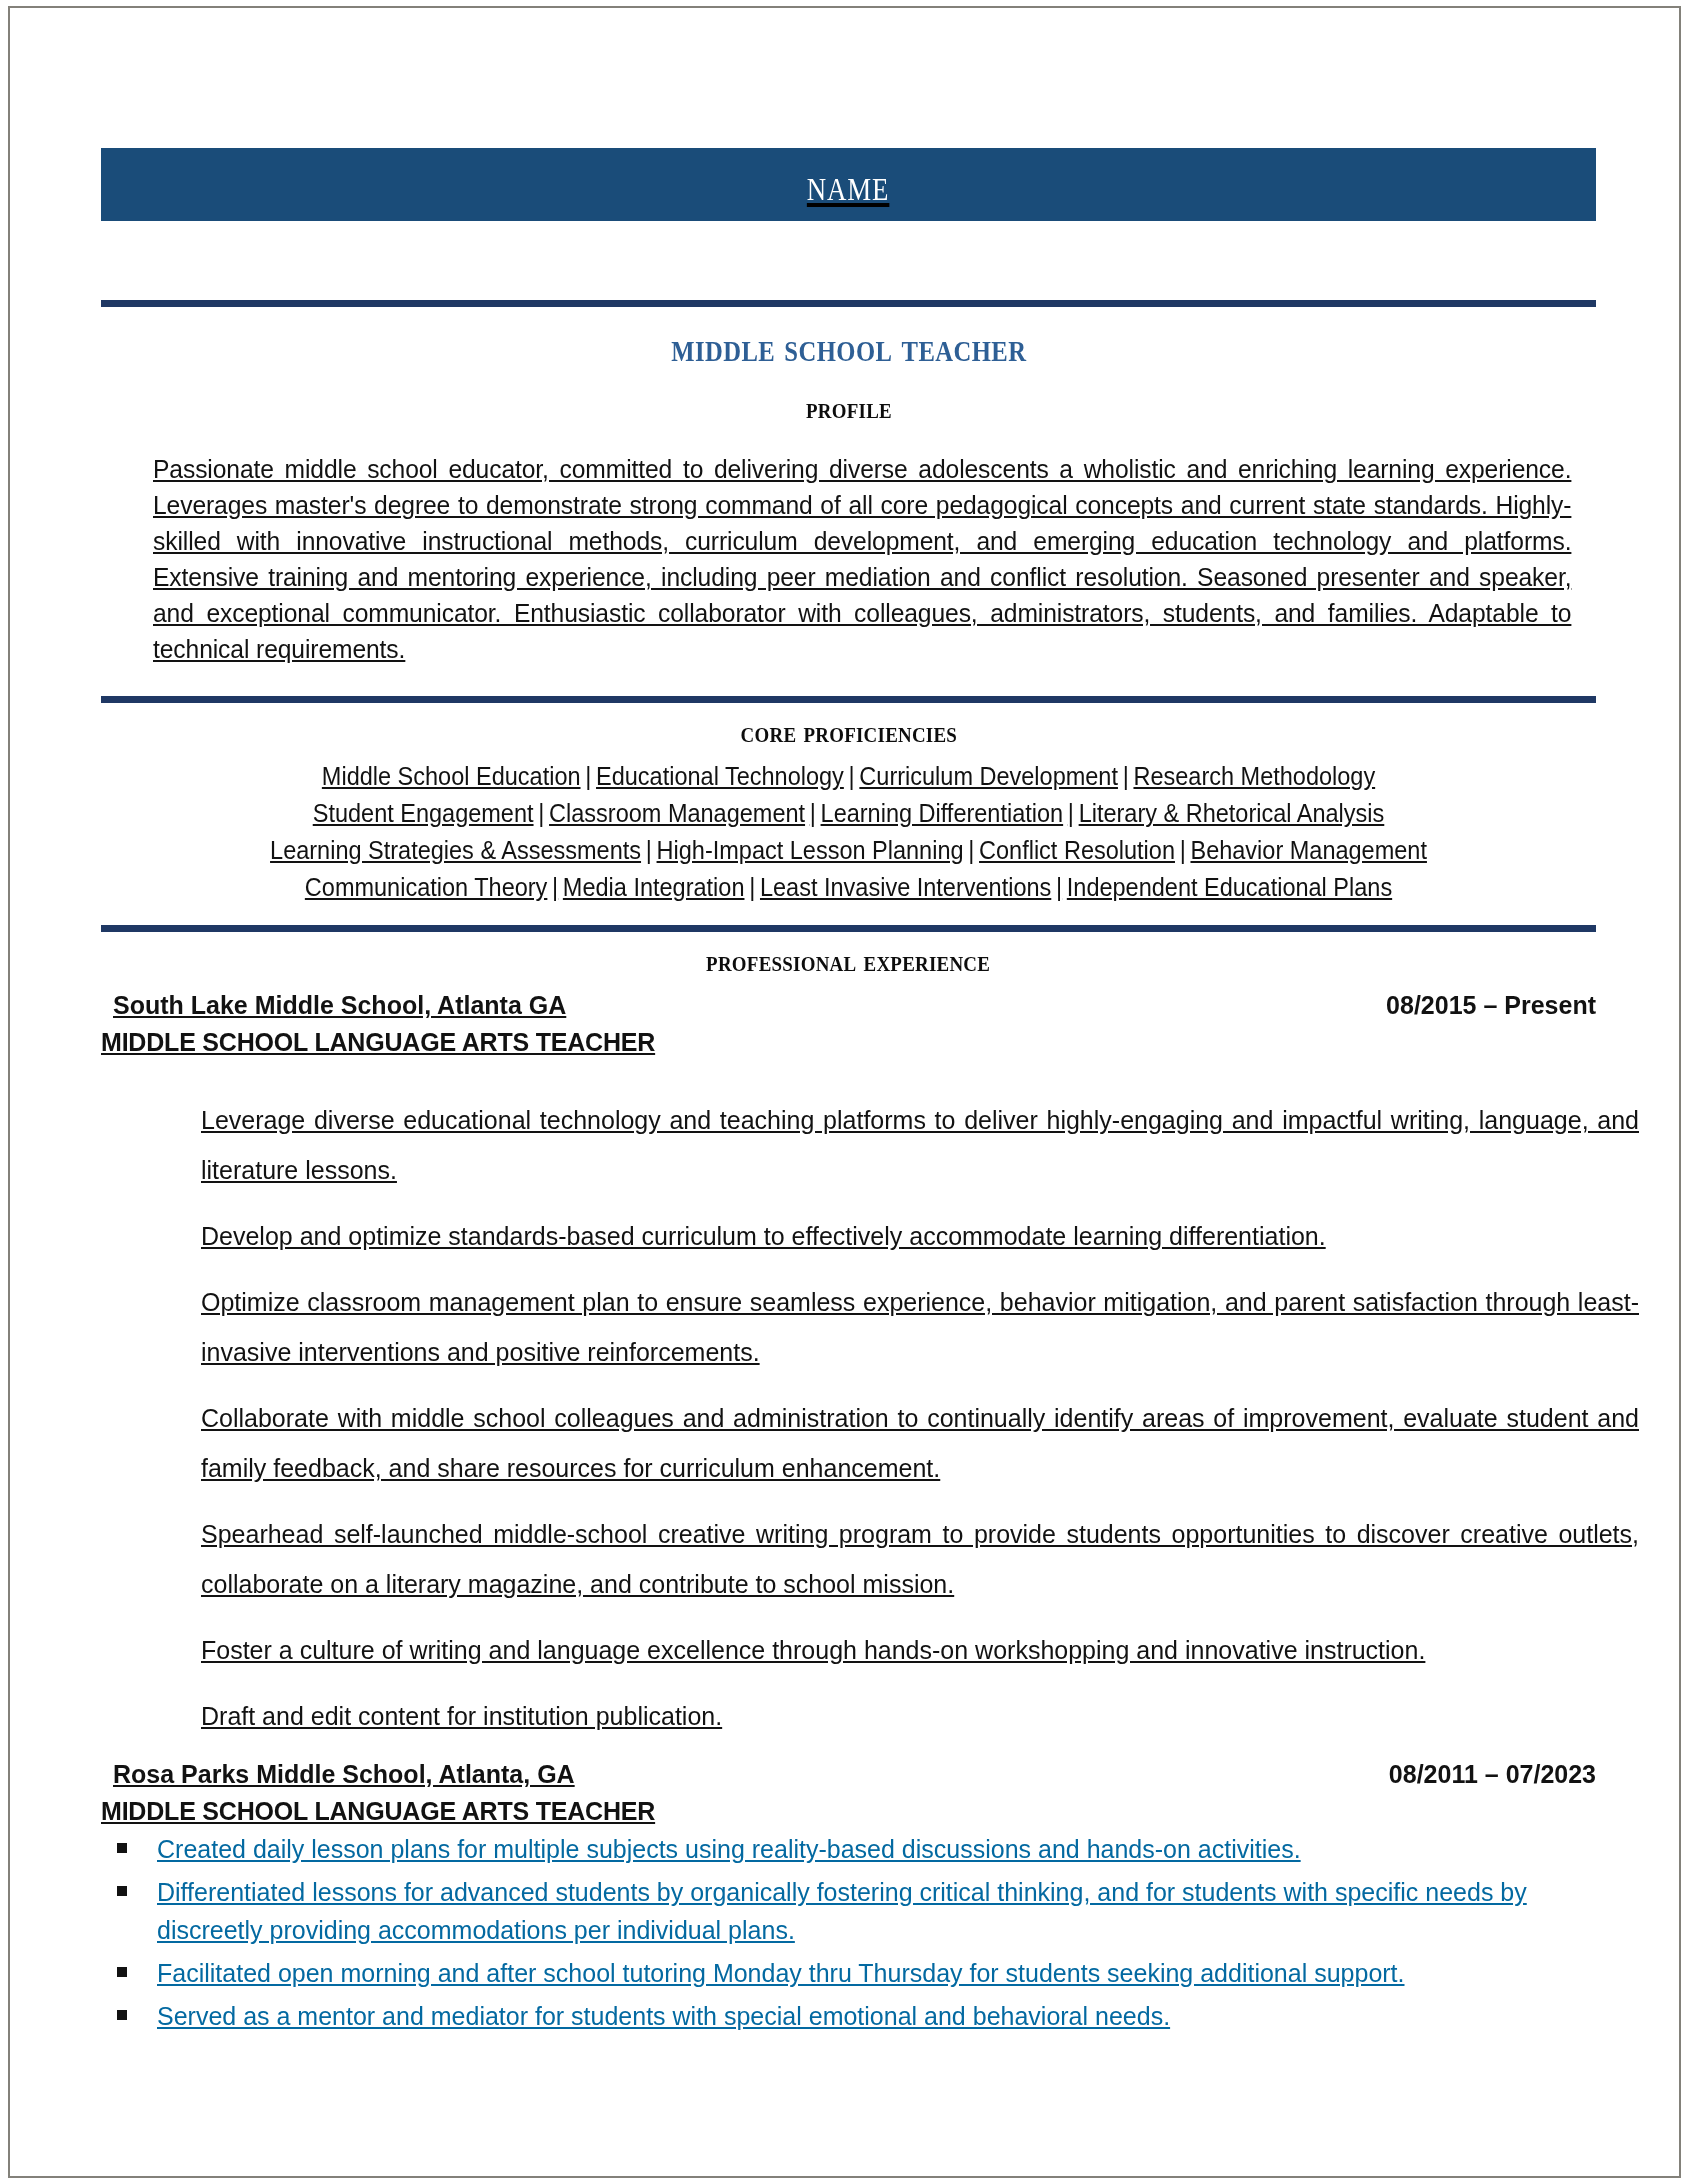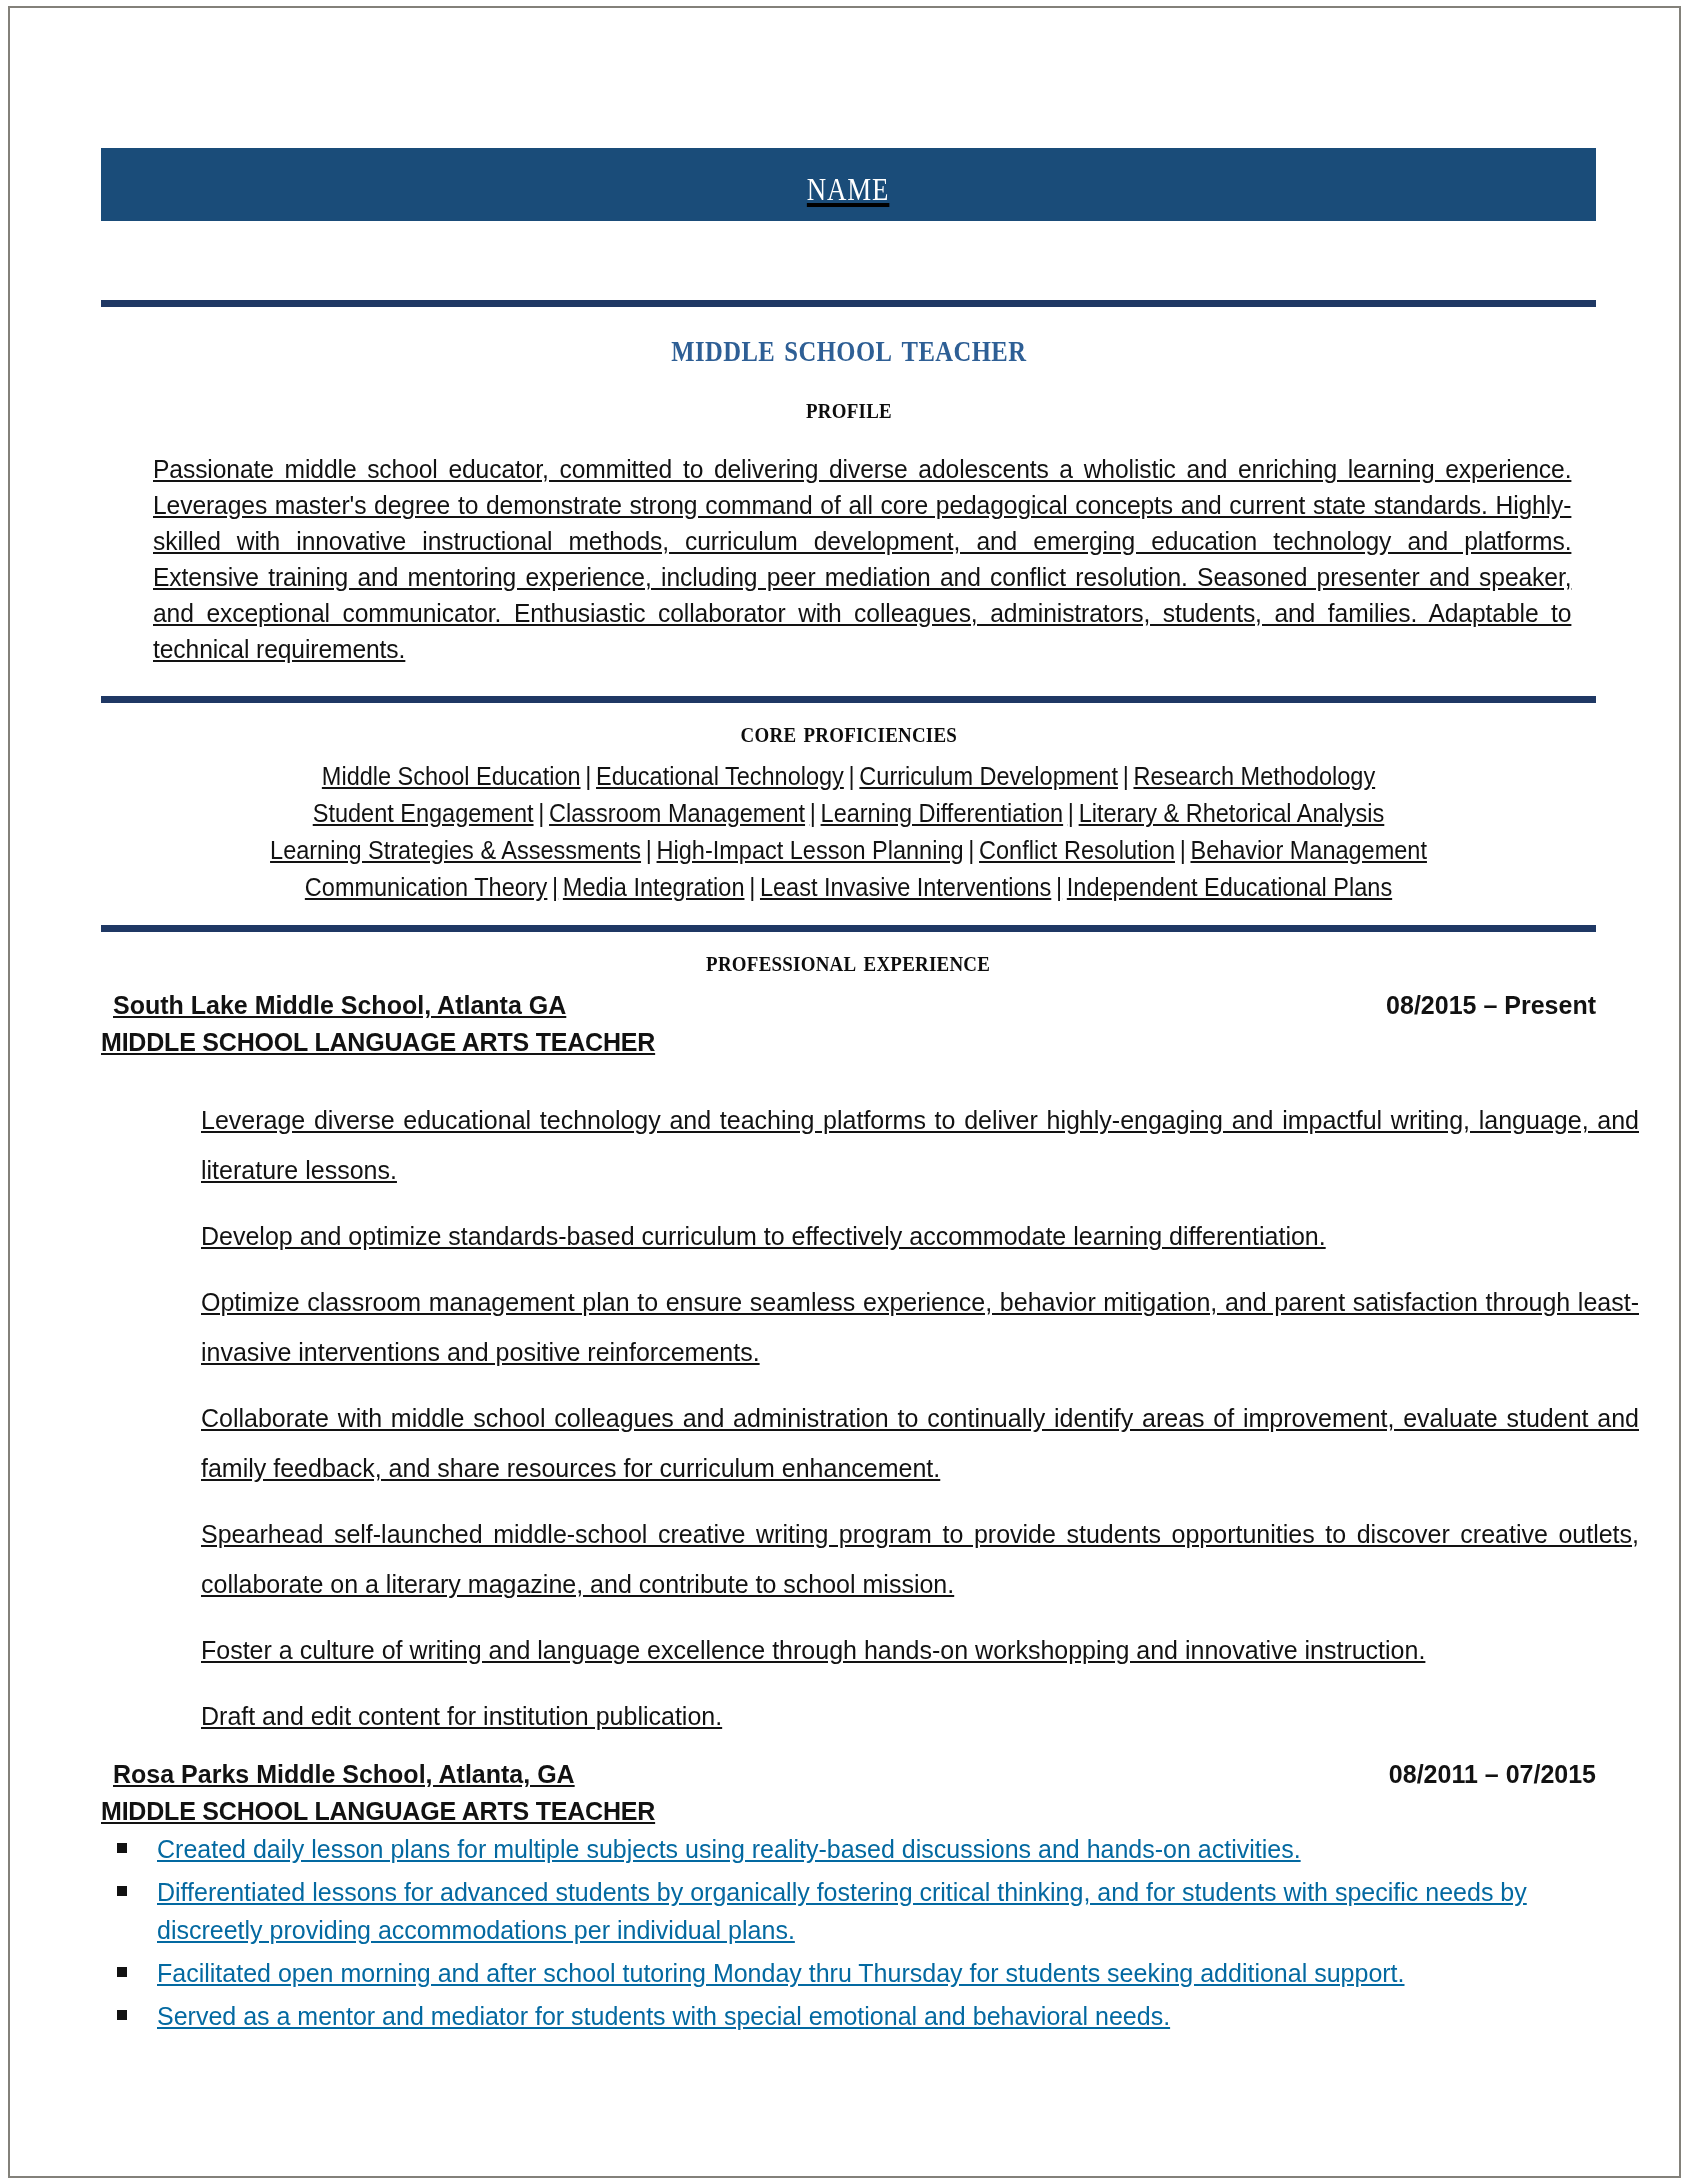--- a/index.html
+++ b/index.html
@@ -287,21 +287,21 @@
         <li>Optimize classroom management plan to ensure seamless experience, behavior mitigation, and parent satisfaction through least-invasive interventions and positive reinforcements.</li>
         <li>Collaborate with middle school colleagues and administration to continually identify areas of improvement, evaluate student and family feedback, and share resources for curriculum enhancement.</li>
         <li>Spearhead self-launched middle-school creative writing program to provide students opportunities to discover creative outlets, collaborate on a literary magazine, and contribute to school mission.</li>
         <li>Foster a culture of writing and language excellence through hands-on workshopping and innovative instruction.</li>
         <li>Draft and edit content for institution publication.</li>
       </ul>
 
     <div class="col exp job2">
       <div class="exp-head-row">
         <span class="exp-org">Rosa Parks Middle School, Atlanta, GA</span>
-        <span class="exp-dates">08/2011 – 07/2015</span>
+        <span class="exp-dates">08/2011 – 07/2023</span>
       </div>
       <div class="exp-role">MIDDLE SCHOOL LANGUAGE ARTS TEACHER</div>
     </div>
     <ul class="col job2-bullets" id="job2-bullets" style="left:99px;width:1485px;">
         <li><span class="sq"></span><span>Created daily lesson plans for multiple subjects using reality-based discussions and hands-on activities.</span></li>
         <li><span class="sq"></span><span>Differentiated lessons for advanced students by organically fostering critical thinking, and for students with specific needs by discreetly providing accommodations per individual plans.</span></li>
         <li><span class="sq"></span><span>Facilitated open morning and after school tutoring Monday thru Thursday for students seeking additional support.</span></li>
         <li><span class="sq"></span><span>Served as a mentor and mediator for students with special emotional and behavioral needs.</span></li>
       </ul>
 

